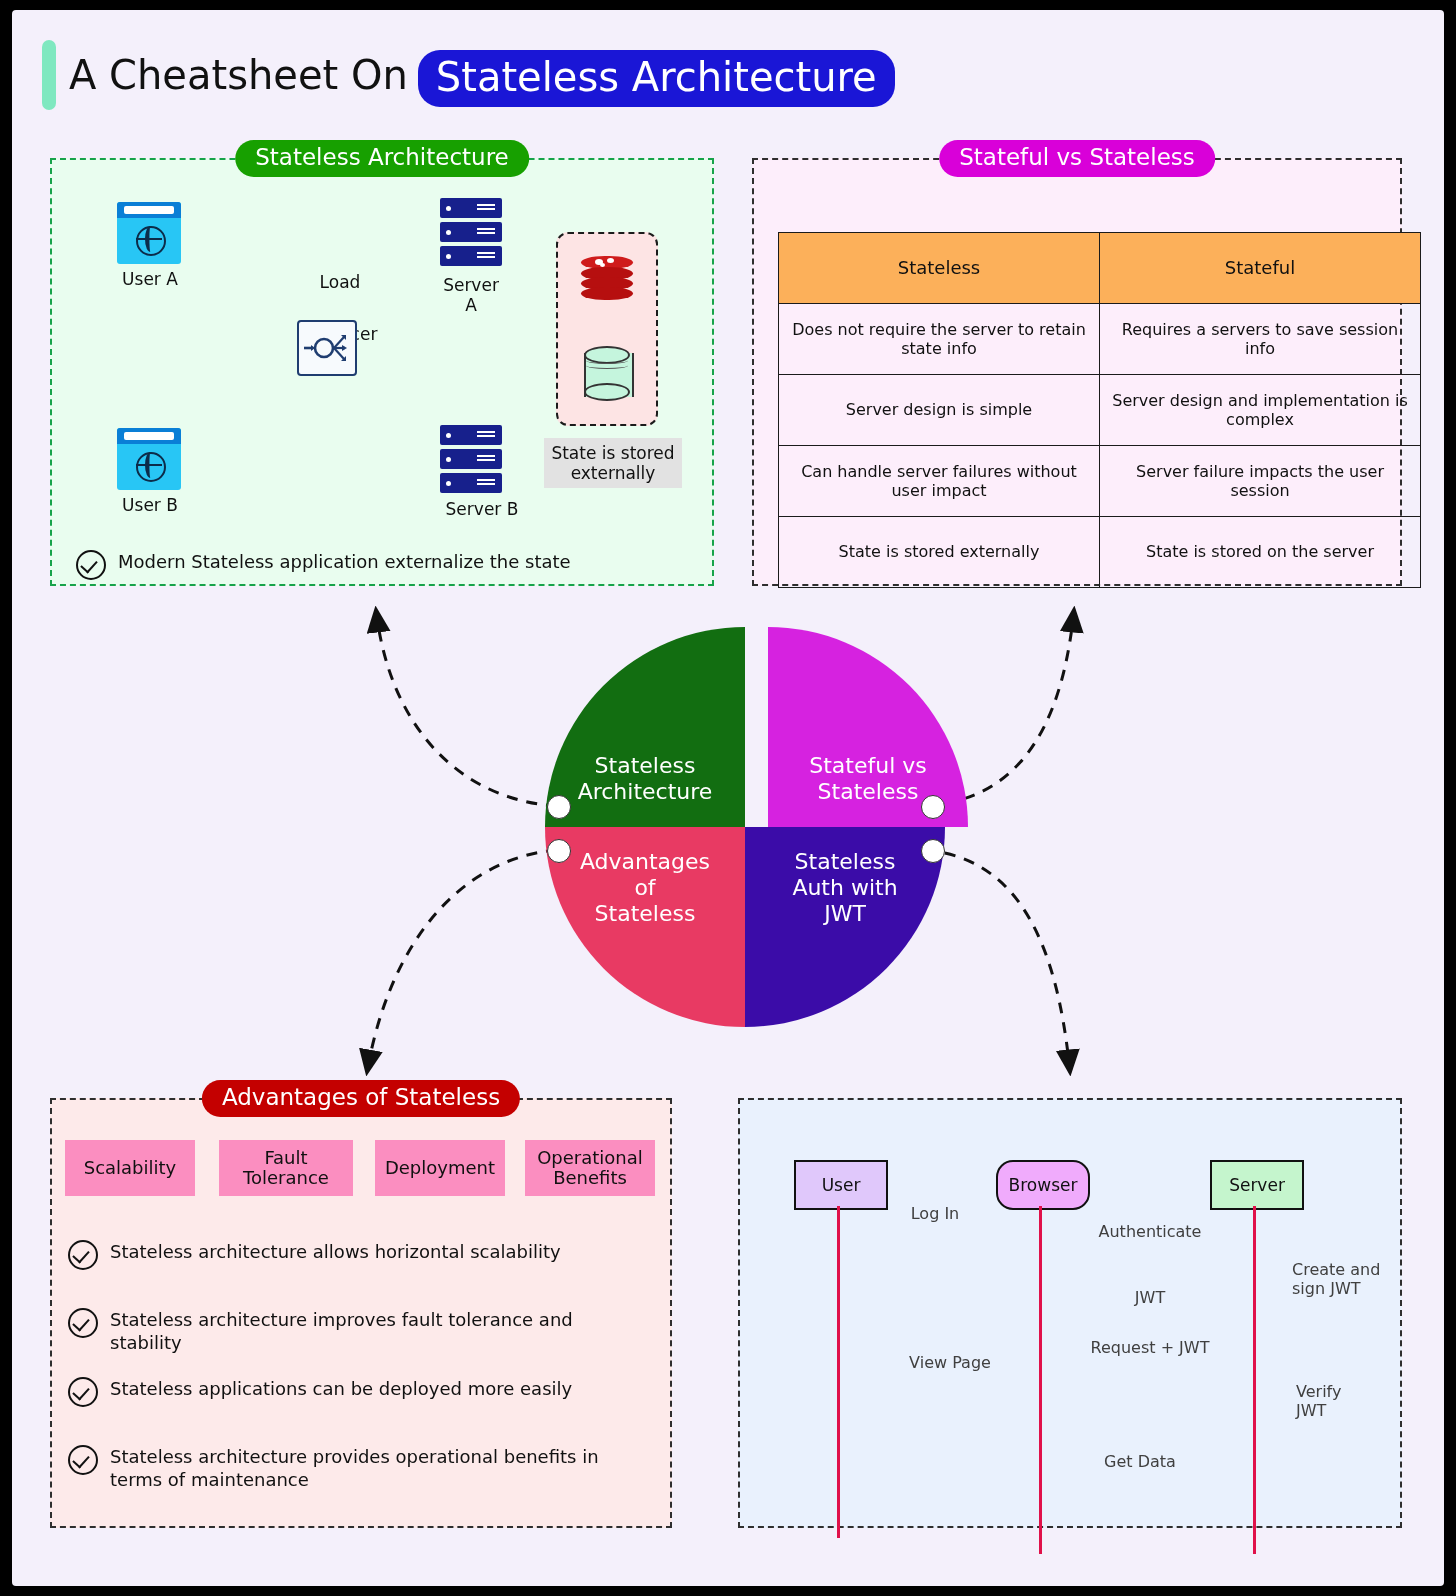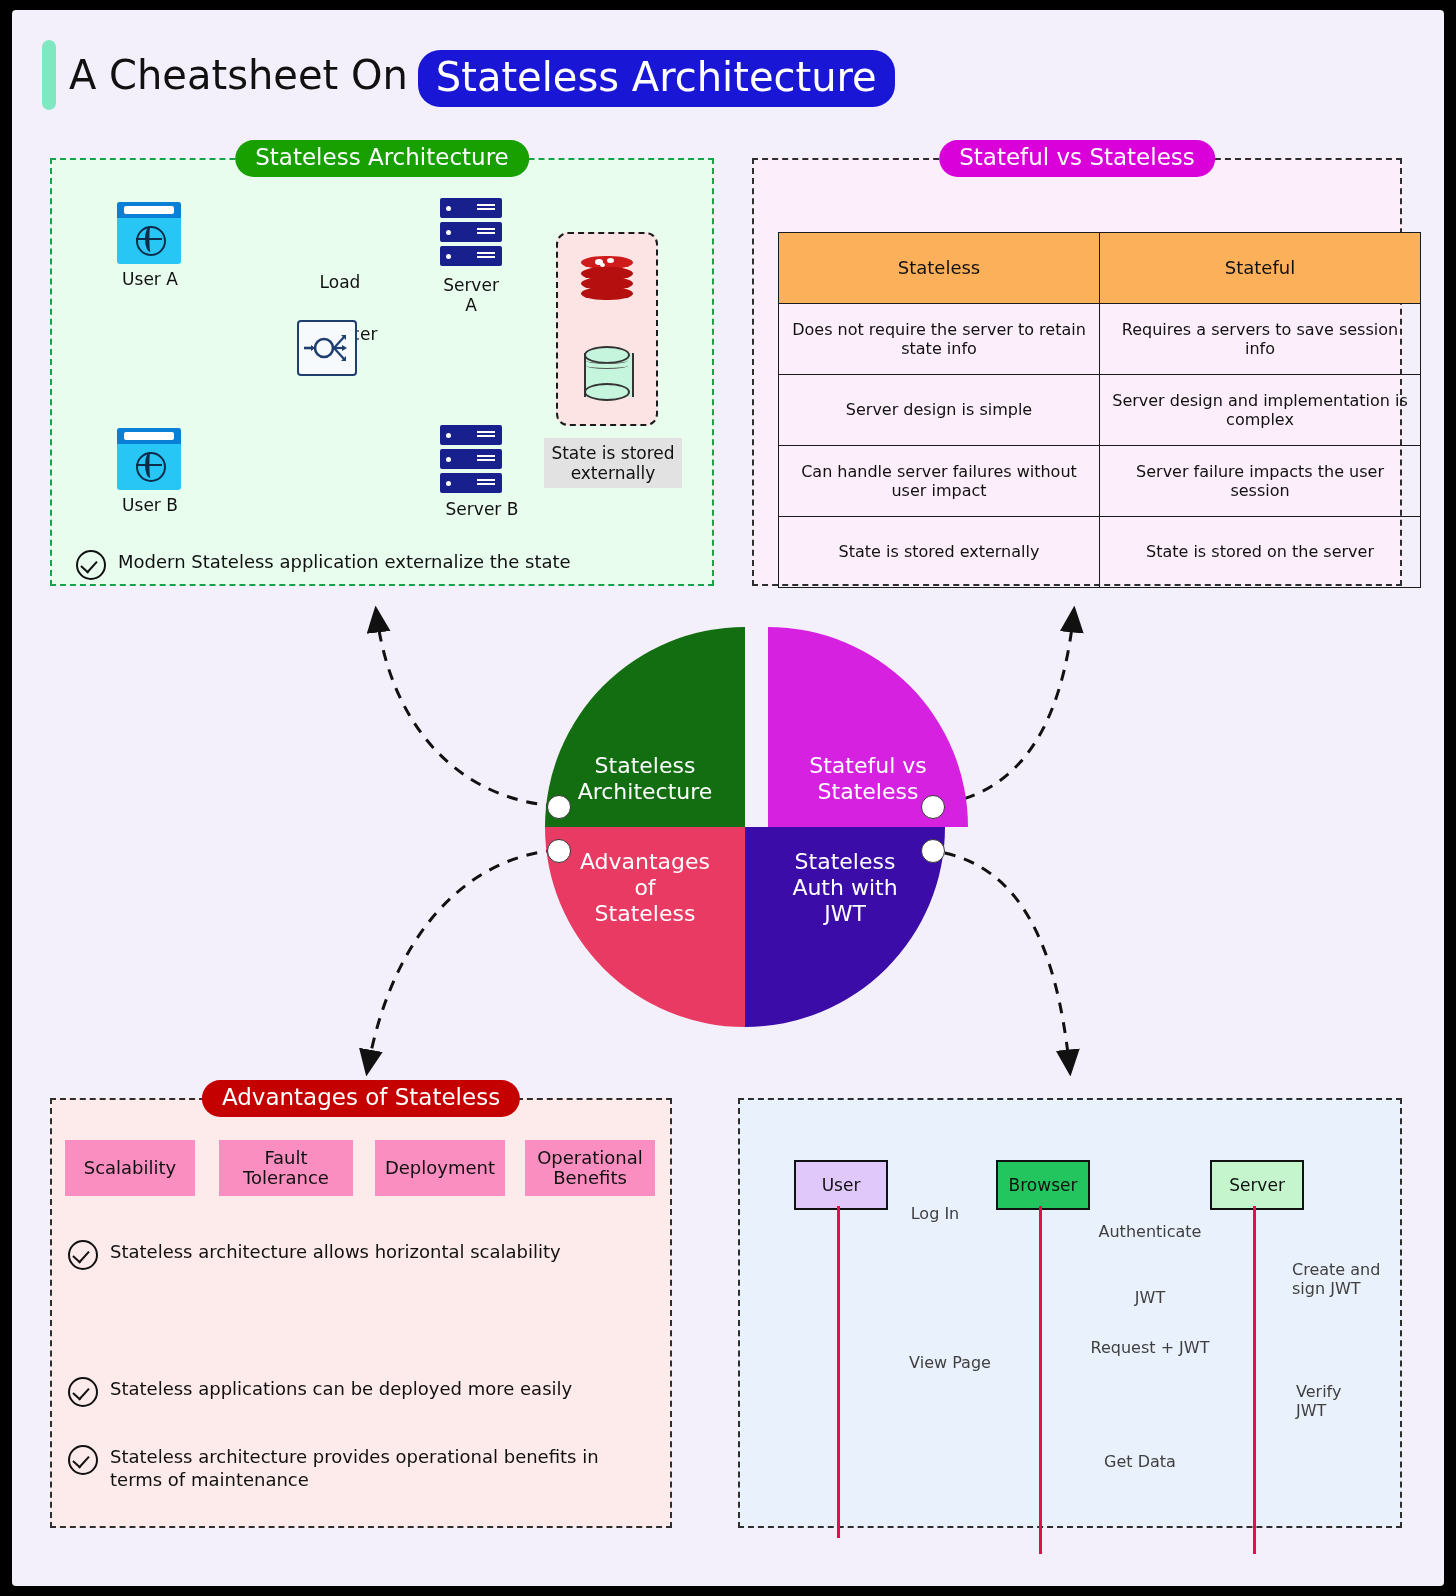--- a/index.html
+++ b/index.html
@@ -363,38 +363,42 @@
       <div>
         <div>Operational</div>
         <div>Benefits</div>
       </div>
     </div>
 
     <div class="bullet" style="left:16px;top:140px;width:580px;">
       <span class="chk"></span>
       <span>Stateless architecture allows horizontal scalability</span>
     </div>
+    <div class="bullet" style="left:16px;top:208px;width:580px;">
+      <span class="chk"></span>
+      <span>Stateless architecture improves fault tolerance and stability</span>
+    </div>
     <div class="bullet" style="left:16px;top:277px;width:580px;">
       <span class="chk"></span>
       <span>Stateless applications can be deployed more easily</span>
     </div>
     <div class="bullet" style="left:16px;top:345px;width:560px;">
       <span class="chk"></span>
       <span>Stateless architecture provides operational benefits in terms of maintenance</span>
     </div>
   </div>
 
   <div class="panel" id="p-jwt">
 
     <div class="lifeline-box" style="left:54px;top:60px;width:90px;height:46px;background:#e0c8fb;">
       <span>User</span>
     </div>
     <div class="lifeline" style="left:97px;top:106px;height:332px;"></div>
 
-    <div class="lifeline-box" style="left:256px;top:60px;width:90px;height:46px;background:#22c55e;">
+    <div class="lifeline-box" style="left:256px;top:60px;width:90px;height:46px;background:#f0abfc;border-radius:17px;">
       <span>Browser</span>
     </div>
     <div class="lifeline" style="left:299px;top:106px;height:348px;"></div>
 
     <div class="lifeline-box" style="left:470px;top:60px;width:90px;height:46px;background:#c5f5cd;">
       <span>Server</span>
     </div>
     <div class="lifeline" style="left:513px;top:106px;height:348px;"></div>
 
     <div class="seq-label" style="left:140px;top:104px;width:110px;">Log In</div>

